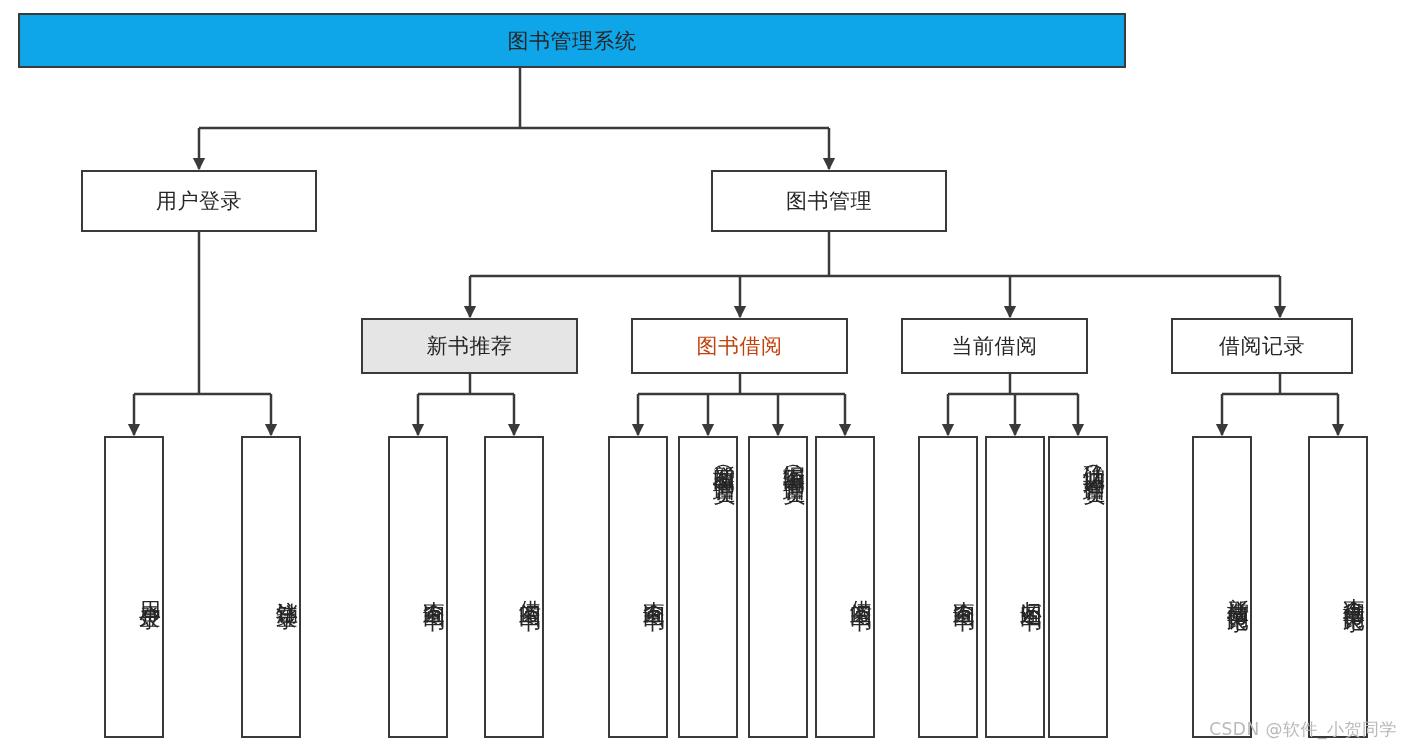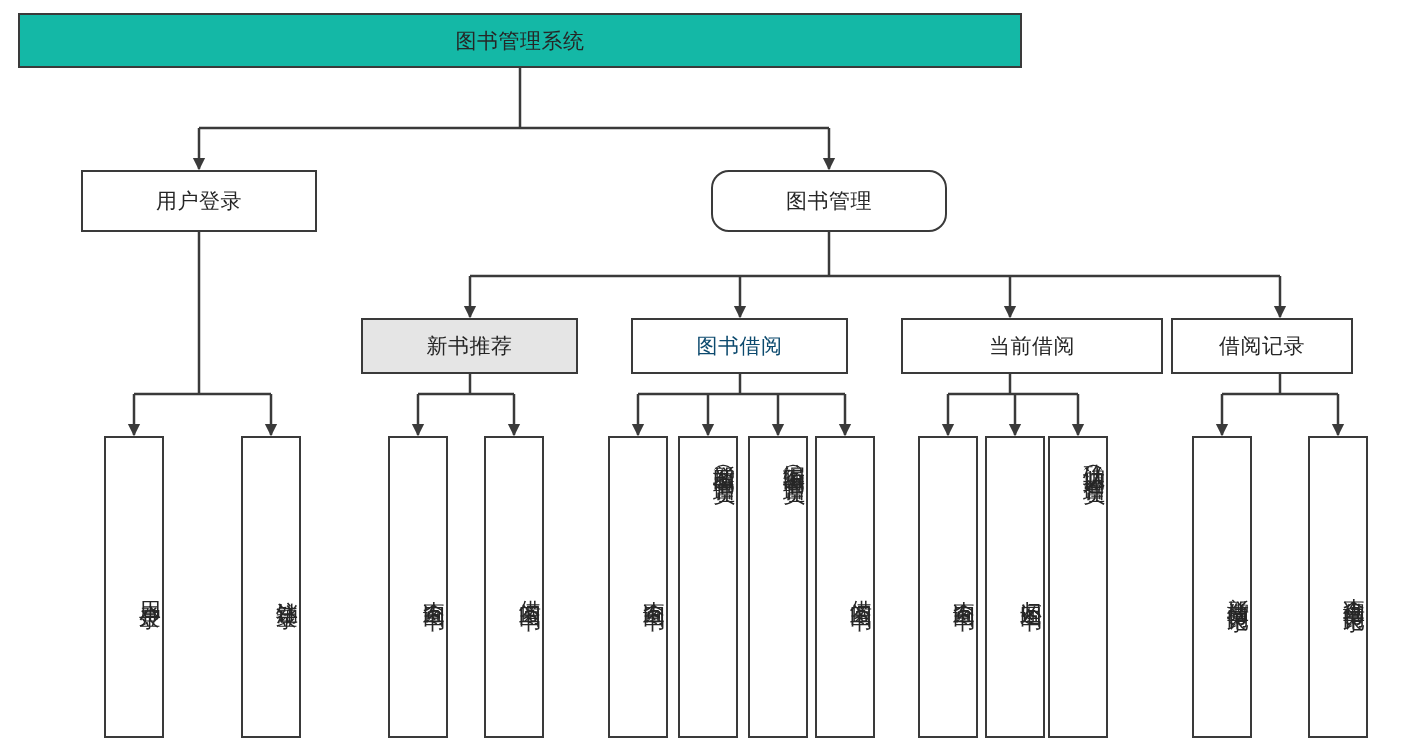--- a/index.html
+++ b/index.html
@@ -108,36 +108,36 @@
       <line x1="948" y1="394" x2="1078" y2="394" stroke="#3a3a3a" stroke-width="2.5"></line>
       <line x1="948" y1="394" x2="948" y2="435" stroke="#3a3a3a" stroke-width="2.5" marker-end="url(#arrow)"></line>
       <line x1="1015" y1="394" x2="1015" y2="435" stroke="#3a3a3a" stroke-width="2.5" marker-end="url(#arrow)"></line>
       <line x1="1078" y1="394" x2="1078" y2="435" stroke="#3a3a3a" stroke-width="2.5" marker-end="url(#arrow)"></line>
       <line x1="1280" y1="374" x2="1280" y2="394" stroke="#3a3a3a" stroke-width="2.5"></line>
       <line x1="1222" y1="394" x2="1338" y2="394" stroke="#3a3a3a" stroke-width="2.5"></line>
       <line x1="1222" y1="394" x2="1222" y2="435" stroke="#3a3a3a" stroke-width="2.5" marker-end="url(#arrow)"></line>
       <line x1="1338" y1="394" x2="1338" y2="435" stroke="#3a3a3a" stroke-width="2.5" marker-end="url(#arrow)"></line>
     </svg>
   <div id="nodes">
-      <div class="node horiz node-root" style="left: 18px; top: 13px; width: 1004px; height: 55px; border-color: rgb(58, 58, 58); background: #14b8a6; color: rgb(38, 38, 38);">
+      <div class="node horiz node-root" style="left: 18px; top: 13px; width: 1108px; height: 55px; border-color: rgb(58, 58, 58); background: #0ea5e9; color: rgb(38, 38, 38);">
         <span>图书管理系统</span>
       </div>
       <div class="node horiz" style="left: 81px; top: 170px; width: 236px; height: 62px; border-color: rgb(58, 58, 58); background: rgb(255, 255, 255); color: rgb(38, 38, 38);">
         <span>用户登录</span>
       </div>
-      <div class="node horiz" style="left: 711px; top: 170px; width: 236px; height: 62px; border-color: rgb(58, 58, 58); background: rgb(255, 255, 255); color: rgb(38, 38, 38); border-radius: 18px;">
+      <div class="node horiz" style="left: 711px; top: 170px; width: 236px; height: 62px; border-color: rgb(58, 58, 58); background: rgb(255, 255, 255); color: rgb(38, 38, 38);">
         <span>图书管理</span>
       </div>
       <div class="node horiz" style="left: 361px; top: 318px; width: 217px; height: 56px; border-color: rgb(58, 58, 58); background: #e5e5e5; color: rgb(38, 38, 38);">
         <span>新书推荐</span>
       </div>
-      <div class="node horiz" style="left: 631px; top: 318px; width: 217px; height: 56px; border-color: rgb(58, 58, 58); background: rgb(255, 255, 255); color: #0c4a6e;">
+      <div class="node horiz" style="left: 631px; top: 318px; width: 217px; height: 56px; border-color: rgb(58, 58, 58); background: rgb(255, 255, 255); color: #c2410c;">
         <span>图书借阅</span>
       </div>
-      <div class="node horiz" style="left: 901px; top: 318px; width: 262px; height: 56px; border-color: rgb(58, 58, 58); background: rgb(255, 255, 255); color: rgb(38, 38, 38);">
+      <div class="node horiz" style="left: 901px; top: 318px; width: 187px; height: 56px; border-color: rgb(58, 58, 58); background: rgb(255, 255, 255); color: rgb(38, 38, 38);">
         <span>当前借阅</span>
       </div>
       <div class="node horiz" style="left: 1171px; top: 318px; width: 182px; height: 56px; border-color: rgb(58, 58, 58); background: rgb(255, 255, 255); color: rgb(38, 38, 38);">
         <span>借阅记录</span>
       </div>
       <div class="node vert" style="left: 104px; top: 436px; width: 60px; height: 302px; border-color: rgb(58, 58, 58); background: rgb(255, 255, 255); color: rgb(38, 38, 38);">
         <span class="label-vert">用户登录</span>
       </div>
       <div class="node vert" style="left: 241px; top: 436px; width: 60px; height: 302px; border-color: rgb(58, 58, 58); background: rgb(255, 255, 255); color: rgb(38, 38, 38);">
         <span class="label-vert">注销登录</span>
@@ -169,13 +169,14 @@
       <div class="node vert top-aligned" style="left: 1048px; top: 436px; width: 60px; height: 302px; border-color: rgb(58, 58, 58); background: rgb(255, 255, 255); color: rgb(38, 38, 38);">
         <span class="label-vert">确认归还（管理员）</span>
       </div>
       <div class="node vert" style="left: 1192px; top: 436px; width: 60px; height: 302px; border-color: rgb(58, 58, 58); background: rgb(255, 255, 255); color: rgb(38, 38, 38);">
         <span class="label-vert">新增借阅记录</span>
       </div>
       <div class="node vert" style="left: 1308px; top: 436px; width: 60px; height: 302px; border-color: rgb(58, 58, 58); background: rgb(255, 255, 255); color: rgb(38, 38, 38);">
         <span class="label-vert">查询借阅记录</span>
       </div>
     </div>
+  <div id="watermark">CSDN @软件_小贺同学</div>
 </div>
 
 </body></html>

